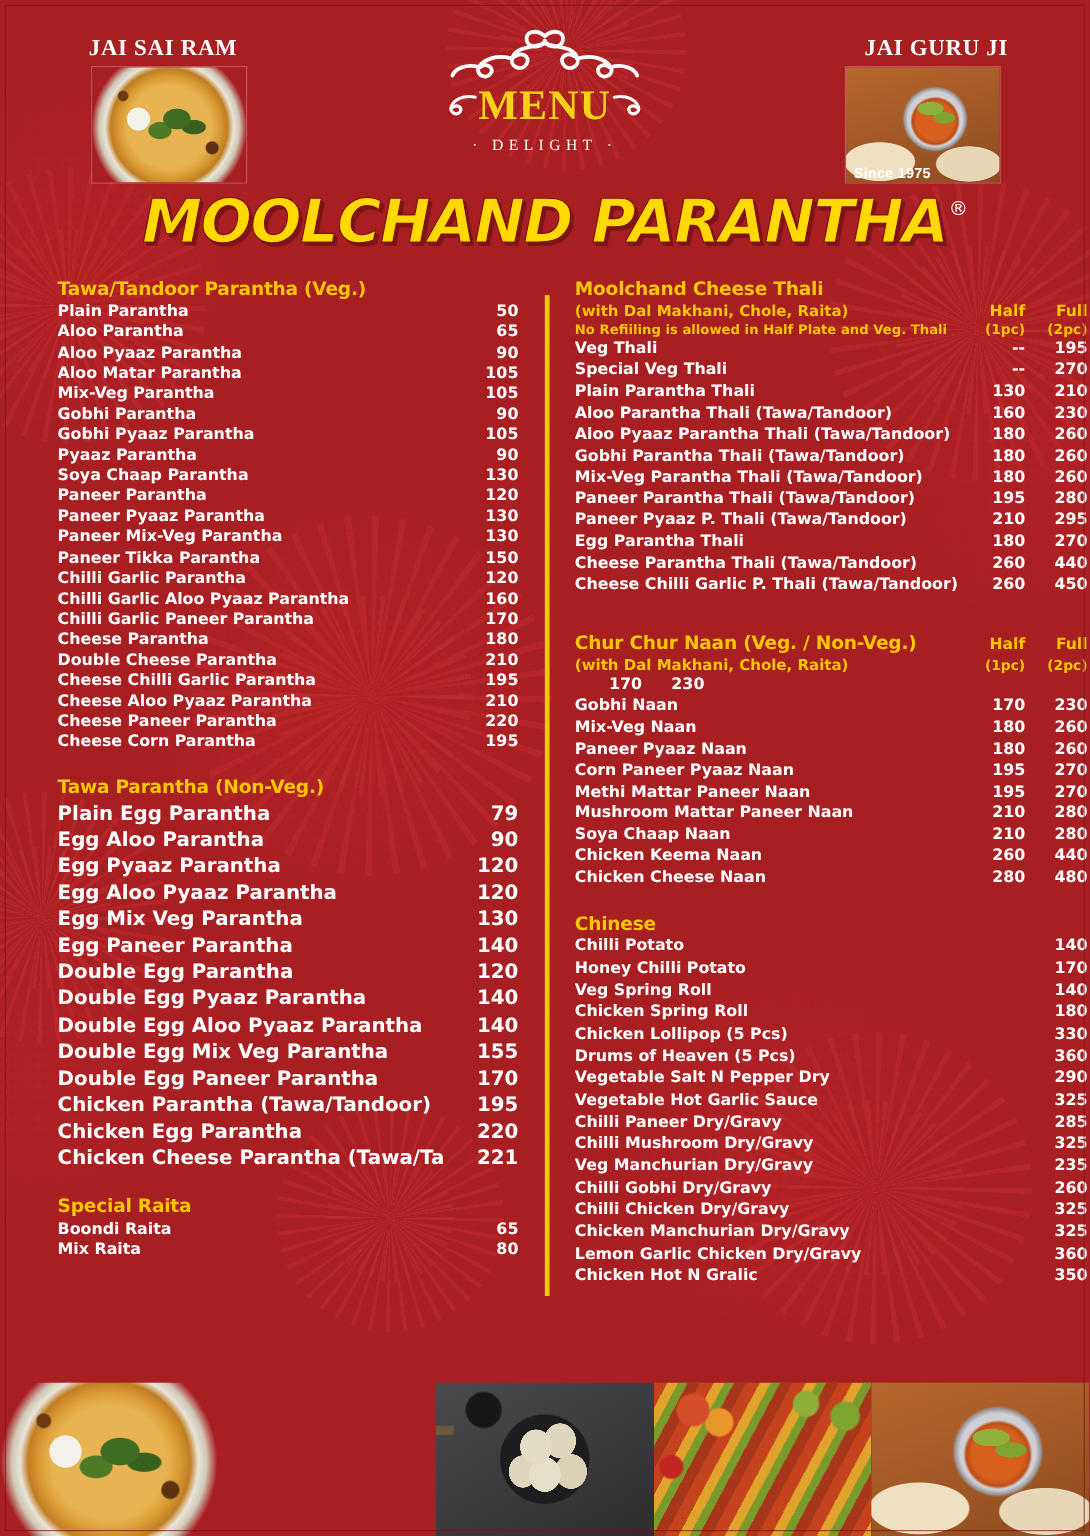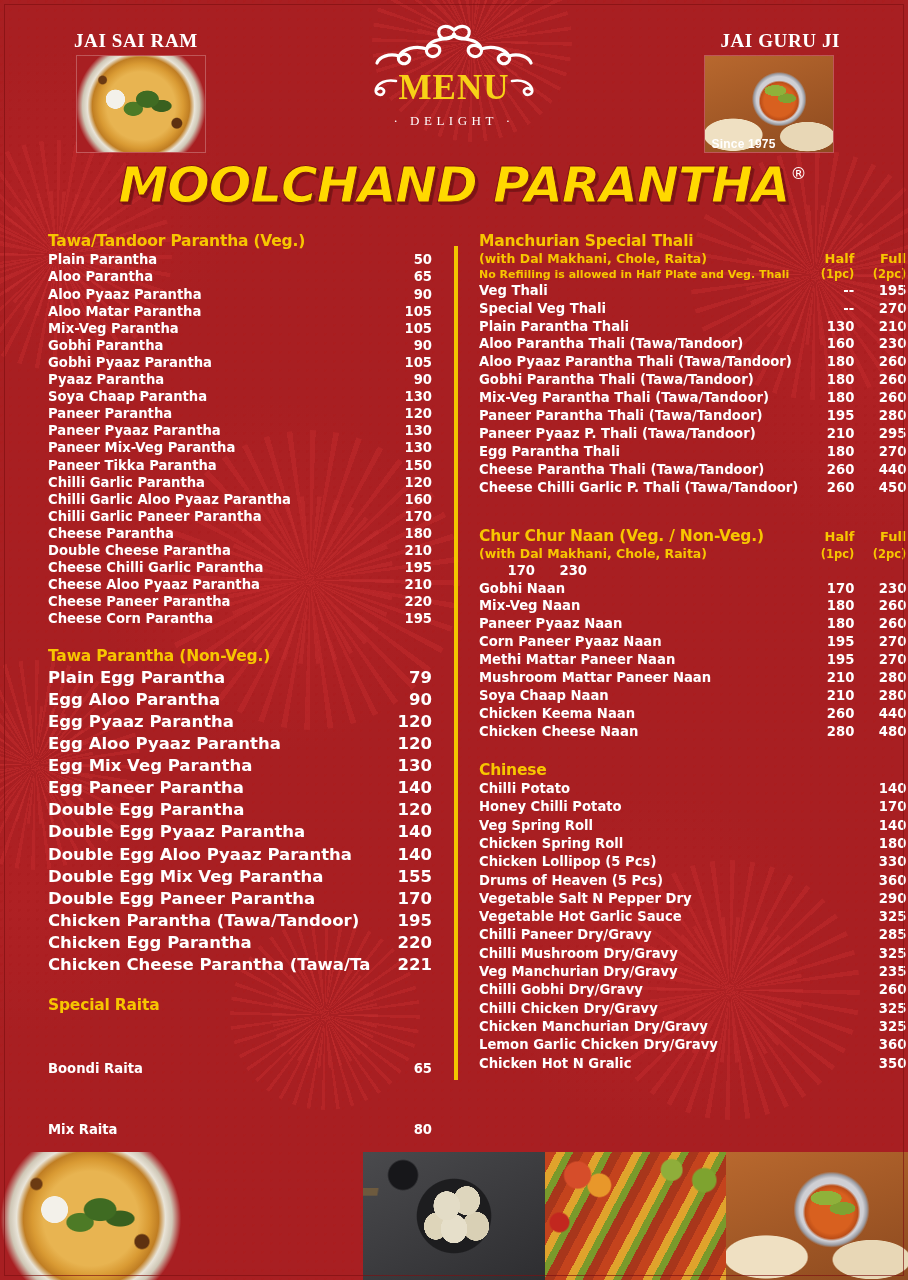--- a/index.html
+++ b/index.html
@@ -222,21 +222,21 @@
 
   
   .list-veg .row { font-size: 13.2px; line-height: 17.1px; }
   .list-veg .row .pr { width: 56px; }
 
   
   .list-nonveg .row { font-size: 16.5px; line-height: 22.1px; }
   .list-nonveg .row .pr { width: 62px; }
 
   
-  .list-raita .row { font-size: 13.2px; line-height: 17.6px; margin-top: 44px; }
+  .list-raita .row { font-size: 13.2px; line-height: 17.6px; }
   .list-raita .row .pr { width: 56px; }
 
   
   .list-two .row { font-size: 13.2px; line-height: 17.9px; }
   .list-two .row .pr { width: 52px; }
   .list-two .row .pr.half { width: 56px; }
 
   .head-row {
     display: flex;
     align-items: baseline;
@@ -565,21 +565,21 @@
             </div>
           </div>
       </div>
     </div>
 
     <div class="divider"></div>
 
     <div class="col col-right">
 
       <div class="section">
-        <div class="section-title">Manchurian Special Thali</div>
+        <div class="section-title">Moolchand Cheese Thali</div>
         <div class="head-row">
           <div class="nm section-note">(with Dal Makhani, Chole, Raita)</div>
           <div class="pr half">Half</div>
           <div class="pr full">Full</div>
         </div>
         <div class="head-row">
           <div class="nm section-note tiny">No Refiiling is allowed in Half Plate and Veg. Thali</div>
           <div class="pr half sub">(1pc)</div>
           <div class="pr full sub">(2pc)</div>
         </div>

